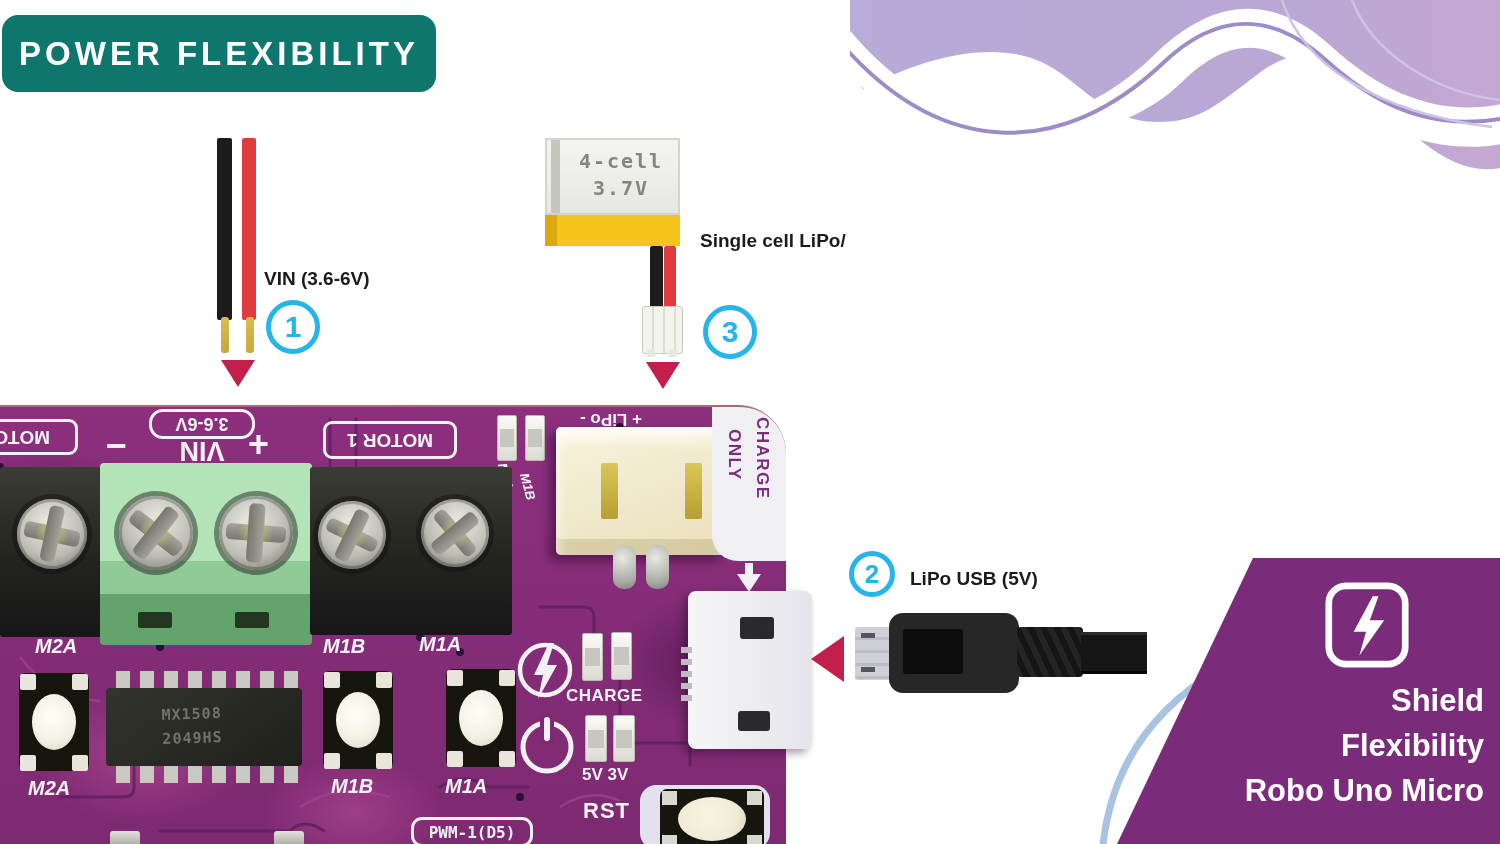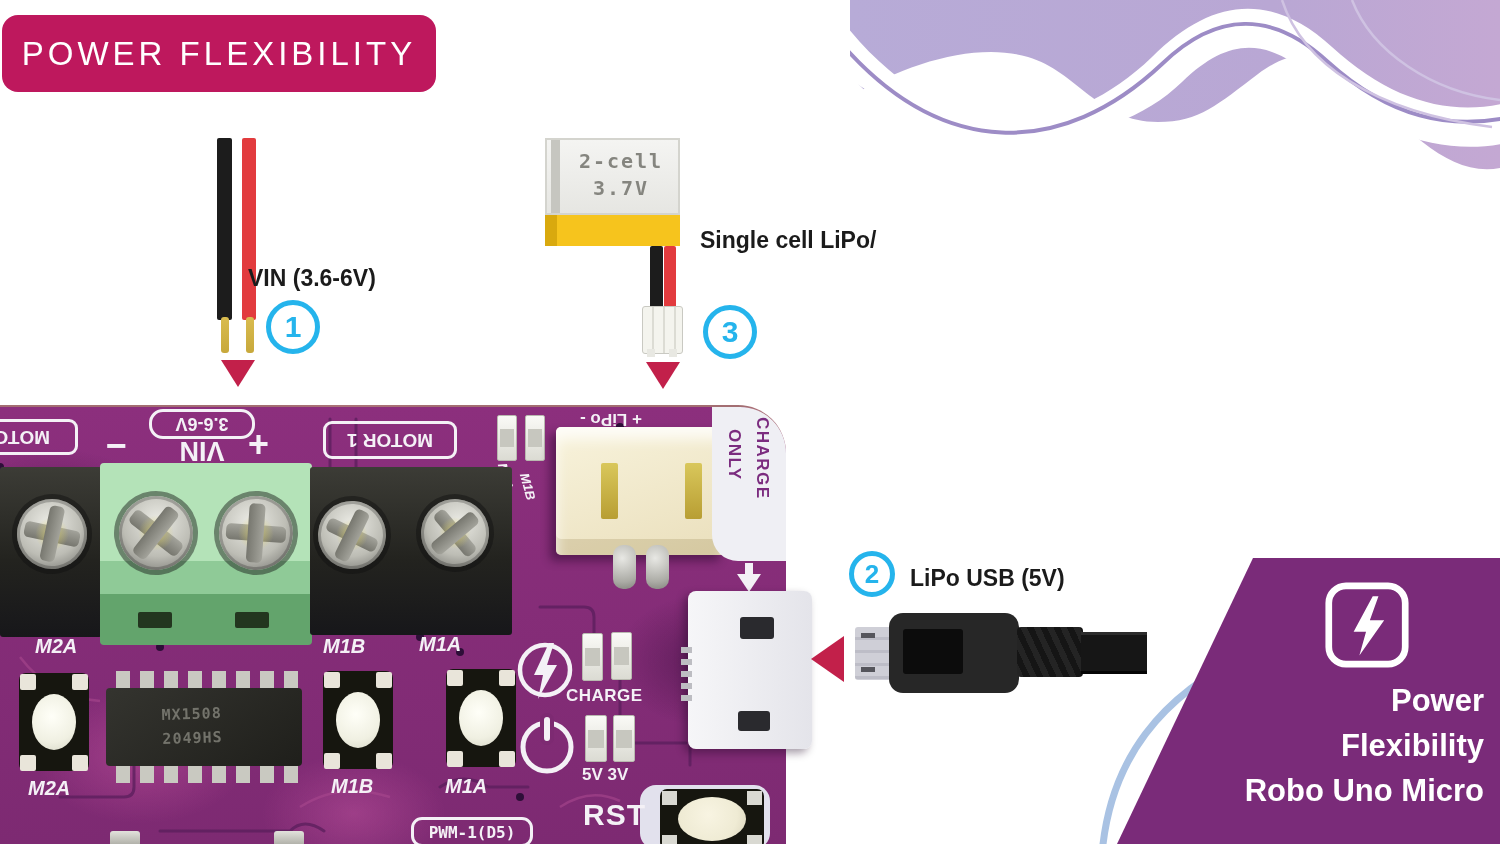--- a/index.html
+++ b/index.html
@@ -1,25 +1,25 @@
 <!DOCTYPE html>
 <html><head>
 <meta charset="utf-8">
 <style>
   html,body{margin:0;padding:0;background:#fff;}
   .canvas{position:relative;width:1500px;height:844px;background:#ffffff;overflow:hidden;
           font-family:"Liberation Sans",sans-serif;}
 
   
-  .badge{position:absolute;left:2px;top:15px;width:434px;height:77px;background:#be185d;
+  .badge{position:absolute;left:2px;top:15px;width:434px;height:77px;background:#0f766e;
          border-radius:16px;display:flex;align-items:center;justify-content:center;
-         color:#fff;font-size:33px;font-weight:400;letter-spacing:4px;}
-
-  
-  .lbl{position:absolute;color:#1b1b1b;font-weight:800;font-size:23px;line-height:33px;}
+         color:#fff;font-size:33px;font-weight:700;letter-spacing:4px;}
+
+  
+  .lbl{position:absolute;color:#1b1b1b;font-weight:800;font-size:19px;line-height:33px;}
   .circle{position:absolute;width:54px;height:54px;border:5px solid #25B4EC;border-radius:50%;
           color:#25B4EC;font-weight:800;font-size:30px;display:flex;align-items:center;
           justify-content:center;background:#fff;box-sizing:border-box;}
   .circle.sm{width:46px;height:46px;font-size:26px;}
   .arrow-down{position:absolute;width:0;height:0;border-left:17px solid transparent;
               border-right:17px solid transparent;border-top:27px solid #C2204A;}
   .arrow-left{position:absolute;width:0;height:0;border-top:23px solid transparent;
               border-bottom:23px solid transparent;border-right:33px solid #C2204A;}
   .wire{position:absolute;border-radius:2px;}
   .wtip{position:absolute;width:8px;height:36px;background:linear-gradient(#D9BC4F,#C7A83B);border-radius:3px;}
@@ -155,29 +155,29 @@
   </svg>
 
   <div class="badge">
     <span>POWER FLEXIBILITY</span>
   </div>
 
   <div class="wire" style="left:217px;top:138px;width:15px;height:182px;background:#1C1C1C;"></div>
   <div class="wire" style="left:242px;top:138px;width:14px;height:182px;background:#E23B3E;"></div>
   <div class="wtip" style="left:221px;top:317px;"></div>
   <div class="wtip" style="left:246px;top:317px;"></div>
-  <div class="lbl" style="left:248px;top:262px;">VIN (3.6-6V)</div>
+  <div class="lbl" style="left:264px;top:262px;">VIN (3.6-6V)</div>
   <div class="circle" style="left:266px;top:300px;">
     <span>1</span>
   </div>
   <div class="arrow-down" style="left:221px;top:360px;"></div>
 
   <div class="batt">
     <div class="batt-txt">
-      <div>2-cell</div>
+      <div>4-cell</div>
       <div>3.7V</div>
     </div>
   </div>
   <div class="batt-band"></div>
   <div class="wire" style="left:650px;top:246px;width:13px;height:62px;background:#1C1C1C;"></div>
   <div class="wire" style="left:664px;top:246px;width:12px;height:62px;background:#E23B3E;"></div>
   <div class="jst-plug"></div>
   <div class="lbl" style="left:700px;top:224px;">
     <div>Single cell LiPo/</div>
   </div>
@@ -322,21 +322,21 @@
       <rect x="24" y="10" width="10" height="28" rx="5" fill="#F4F1F6" stroke="#7D2A72" stroke-width="4"></rect>
     </svg>
     <div class="smd" style="left:585px;top:308px;width:22px;height:47px;"></div>
     <div class="smd" style="left:613px;top:308px;width:22px;height:47px;"></div>
     <div class="silk" style="left:582px;top:358px;font-size:17px;">5V 3V</div>
 
     <div class="rst-blob"></div>
     <div class="rst-btn">
         <span class="dome"></span>
       </div>
-    <div class="silk" style="left:583px;top:391px;font-size:30px;letter-spacing:1px;">RST</div>
+    <div class="silk" style="left:583px;top:391px;font-size:22px;letter-spacing:1px;">RST</div>
 
     <div class="silk silkbox" style="left:411px;top:410px;width:122px;height:30px;font-size:16px;border-radius:11px;font-family:'DejaVu Sans Mono',monospace;">
       <span>PWM-1(D5)</span>
     </div>
     <div class="pad" style="left:110px;top:424px;width:30px;height:15px;"></div>
     <div class="pad" style="left:274px;top:424px;width:30px;height:15px;"></div>
   </div>
 
   <div class="arrow-left" style="left:811px;top:636px;"></div>
   <div class="usb-tip"></div>
@@ -347,19 +347,19 @@
     <span>2</span>
   </div>
   <div class="lbl" style="left:910px;top:562px;">LiPo USB (5V)</div>
 
   <div class="corner">
     <svg style="position:absolute;left:224px;top:30px;" width="86" height="90" viewBox="0 0 90 92">
       <rect x="5" y="5" width="80" height="82" rx="18" fill="none" stroke="#fff" stroke-width="7"></rect>
       <path d="M51 16 L31 53 h13 L37 78 L63 41 H48 l9 -25 z" fill="#fff"></path>
     </svg>
     <div class="corner-text">
-      <div>Power</div>
+      <div>Shield</div>
       <div>Flexibility</div>
       <div>Robo Uno Micro</div>
     </div>
   </div>
 
 </div>
 
 </body></html>

